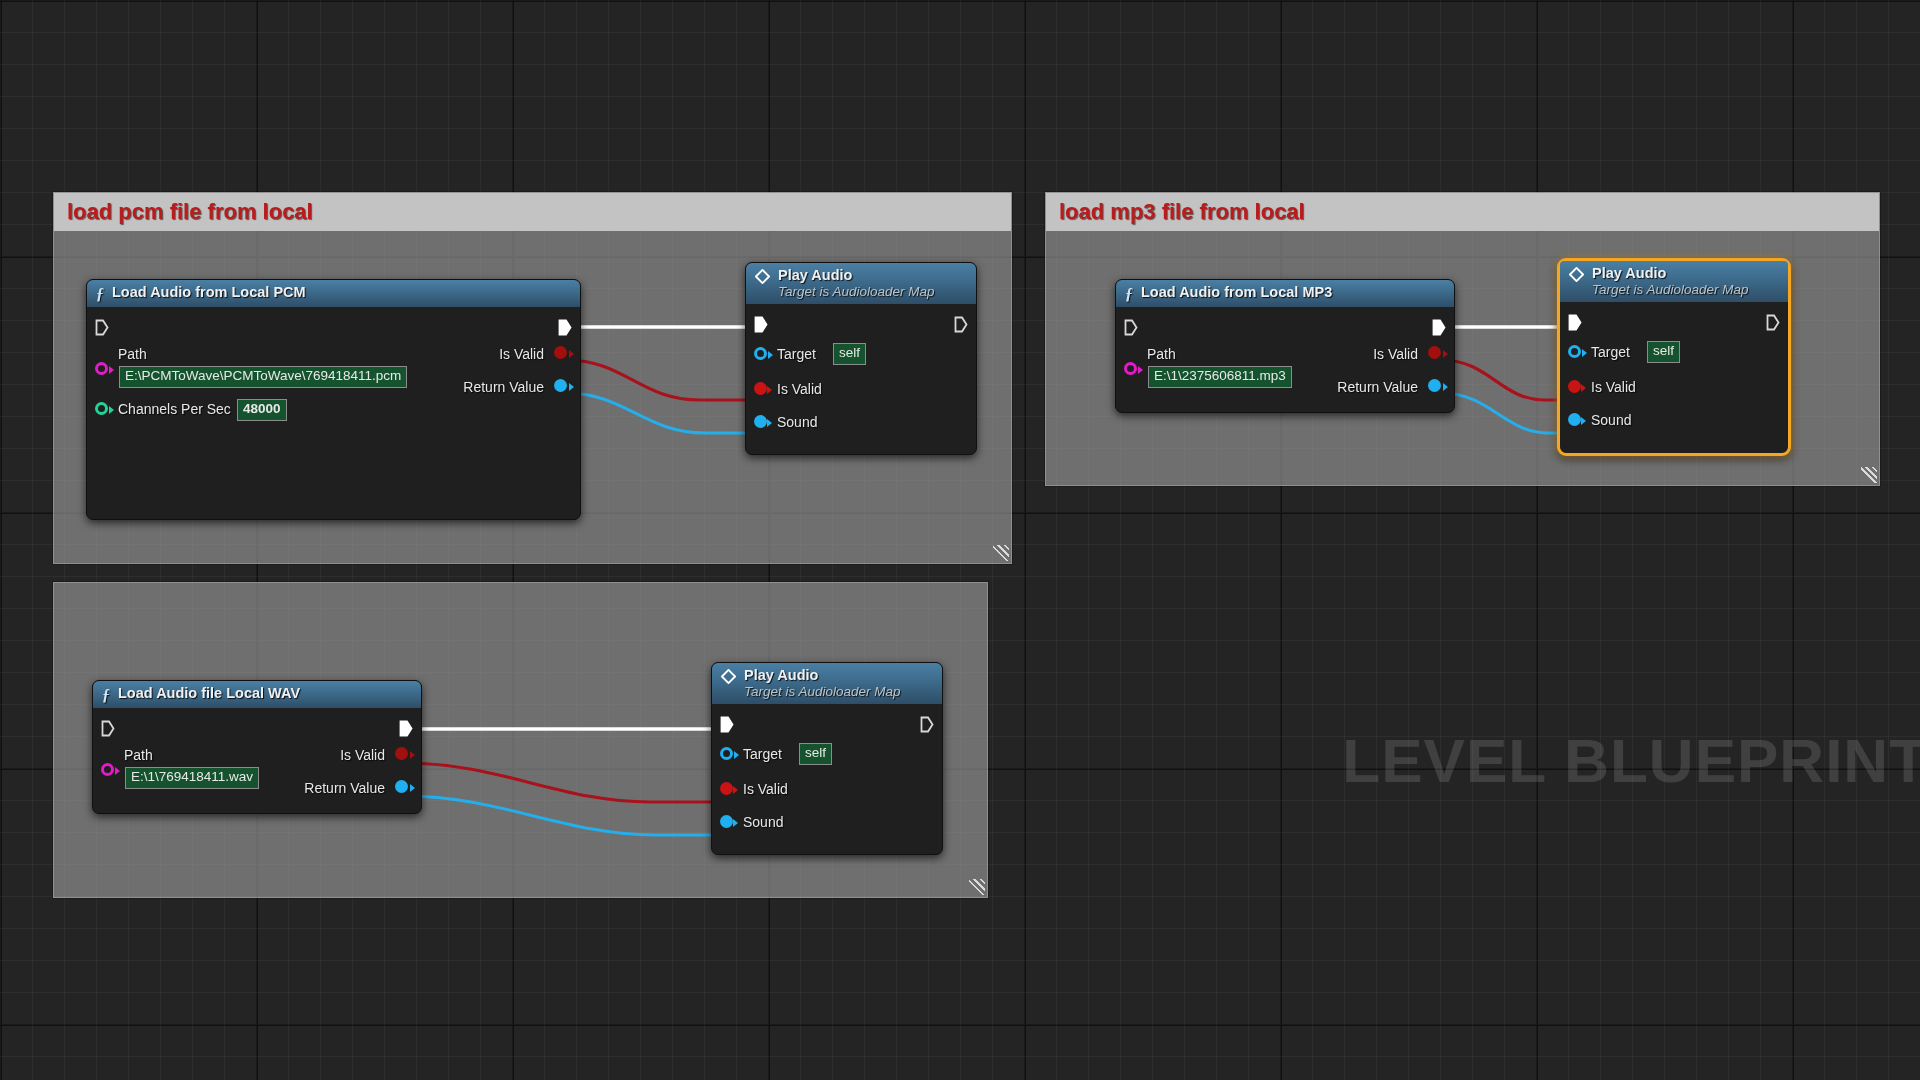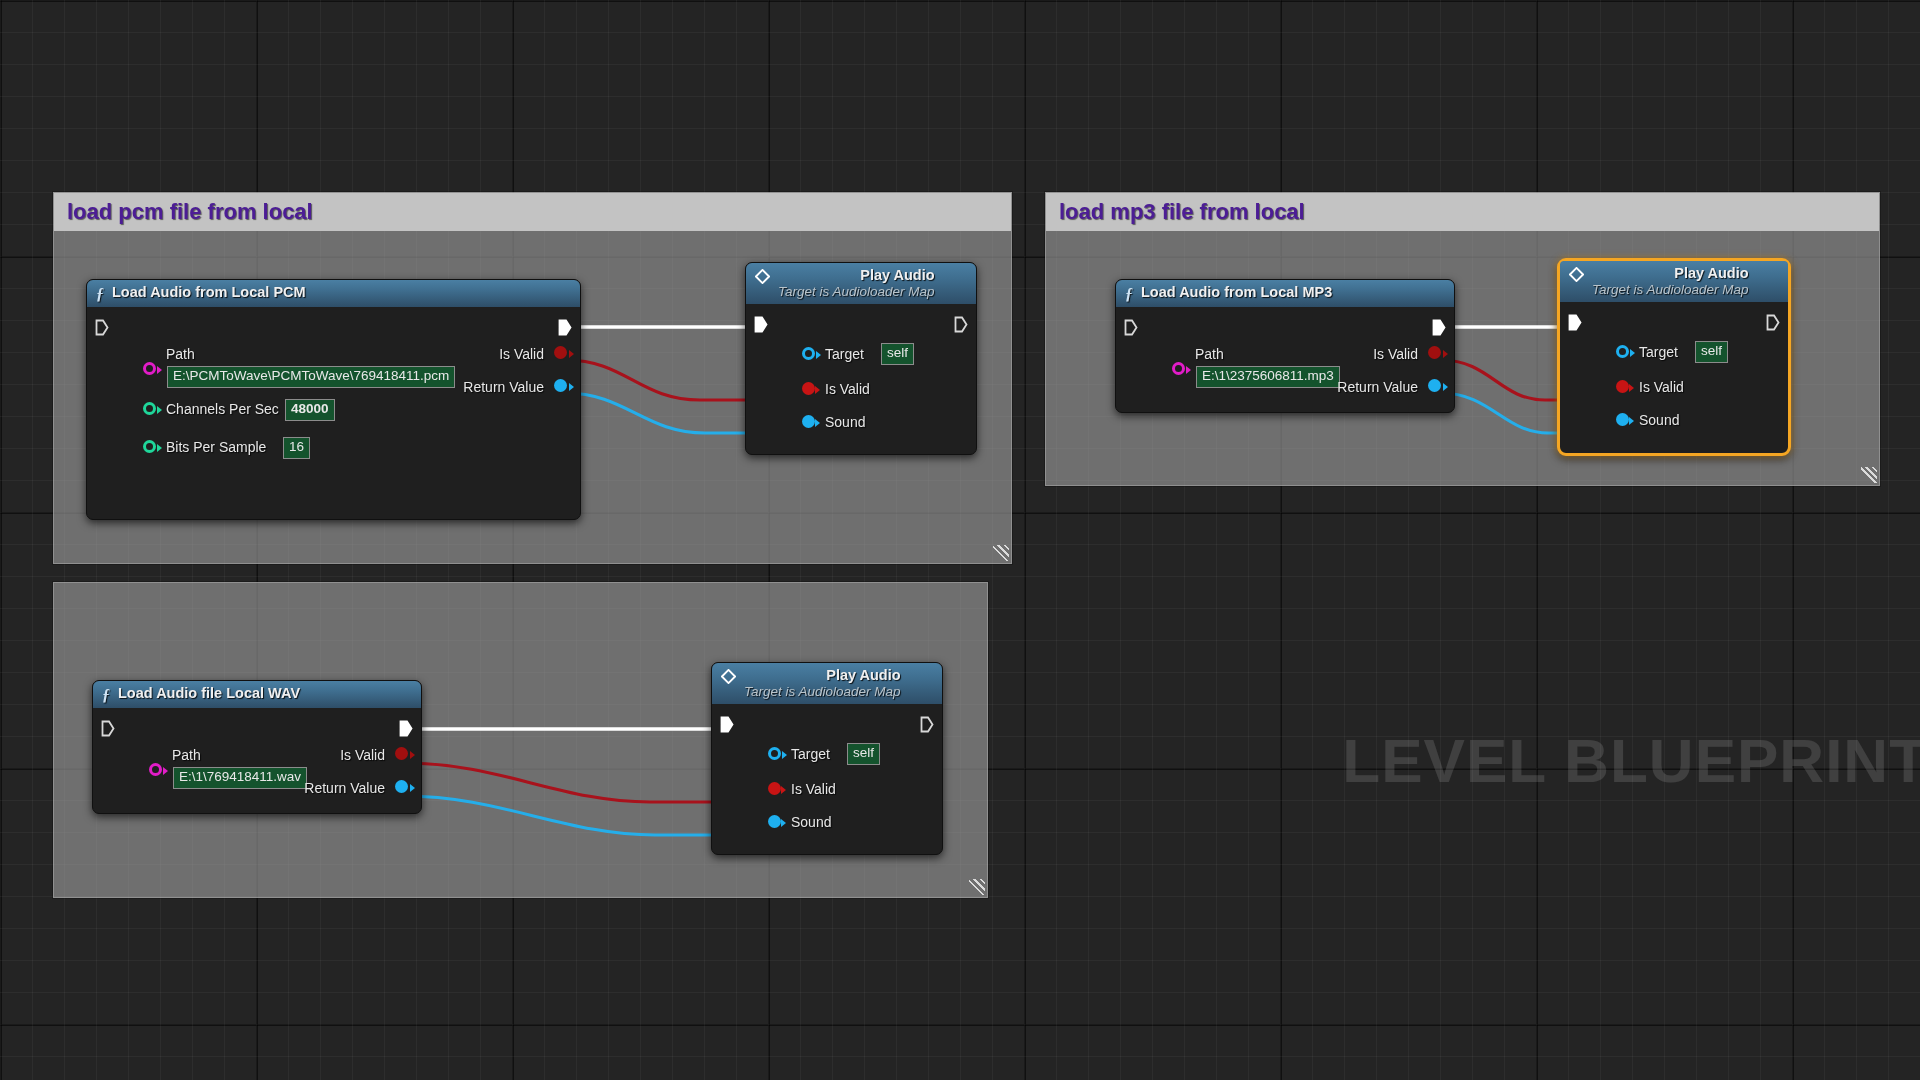--- a/index.html
+++ b/index.html
@@ -42,21 +42,21 @@
   
   .comment {
     position: absolute;
     background: rgba(158,158,158,0.62);
     border: 1px solid rgba(200,200,200,0.38);
     box-shadow: 0 0 0 1px rgba(0,0,0,0.25);
   }
   .comment-title {
     height: 38px;
     background: #c3c3c3;
-    color: #4c1d95;
+    color: #b91c1c;
     font-size: 22px;
     font-weight: bold;
     line-height: 38px;
     padding-left: 13px;
     text-shadow: 1px 1px 1px rgba(0,0,0,0.55);
     white-space: nowrap;
     overflow: hidden;
   }
   .comment-resize {
     position: absolute;
@@ -85,21 +85,20 @@
     border-radius: 9px;
     box-shadow: 0 0 7px rgba(245,166,35,0.55), 0 3px 9px rgba(0,0,0,0.65);
   }
   .node-header {
     background: linear-gradient(to bottom, #4a7fa3 0%, #3f6e8f 38%, #2e4e68 100%);
     border-radius: 6px 6px 0 0;
     padding: 4px 10px 5px 9px;
     display: flex;
     align-items: flex-start;
     gap: 8px;
-    text-align: right;
   }
   .node.selected .node-header { border-radius: 4px 4px 0 0; }
   .node-header-texts { display: flex; flex-direction: column; line-height: 1.12; }
   .node-title {
     color: #f0f0f0;
     font-size: 14.5px;
     font-weight: bold;
     text-shadow: 1px 1px 1px rgba(0,0,0,0.85);
     white-space: nowrap;
   }
@@ -123,21 +122,21 @@
   }
   .diamond-icon {
     width: 15px; height: 15px;
     margin-top: 2px;
     flex: 0 0 auto;
   }
   .node-body { position: relative; padding: 8px 0 11px 0; }
 
   
   .exec-row { position: relative; height: 26px; }
-  .pin-row { position: relative; min-height: 28px; margin-left: 48px; }
+  .pin-row { position: relative; min-height: 28px; }
 
   
   .exec-pin {
     position: absolute;
     width: 14px; height: 17px;
   }
   .exec-pin.left  { left: 8px; top: 4px; }
   .exec-pin.right { right: 8px; top: 4px; }
 
   
@@ -245,26 +244,20 @@
       </div>
 
 
       <div class="pin-row" style="height:38px;">
         <span class="dot hollow" style="left:8px; top:5px; color:#1fd69a;"></span>
         <span class="dot-arrow" style="left:22px; top:9px; color:#1fd69a;"></span>
         <span class="pin-label" style="left:31px; top:4px;">Channels Per Sec</span>
         <span class="value-box" style="left:150px; top:2px;font-weight:bold;">48000</span>
       </div>
 
-      <div class="pin-row" style="height:36px;">
-        <span class="dot hollow" style="left:8px; top:5px; color:#1fd69a;"></span>
-        <span class="dot-arrow" style="left:22px; top:9px; color:#1fd69a;"></span>
-        <span class="pin-label" style="left:31px; top:4px;">Bits Per Sample</span>
-        <span class="value-box" style="left:148px; top:2px;">16</span>
-      </div>
     </div>
   </div>
 
   <div class="node" style="left:745px; top:262px; width:232px; height:193px;">
     <div class="node-header">
       <svg class="diamond-icon" viewBox="0 0 16 16">
         <polygon points="8,1 15,8 8,15 1,8" fill="none" stroke="#ffffff" stroke-width="2"></polygon>
       </svg>
       <span class="node-header-texts">
         <span class="node-title">Play Audio</span>

